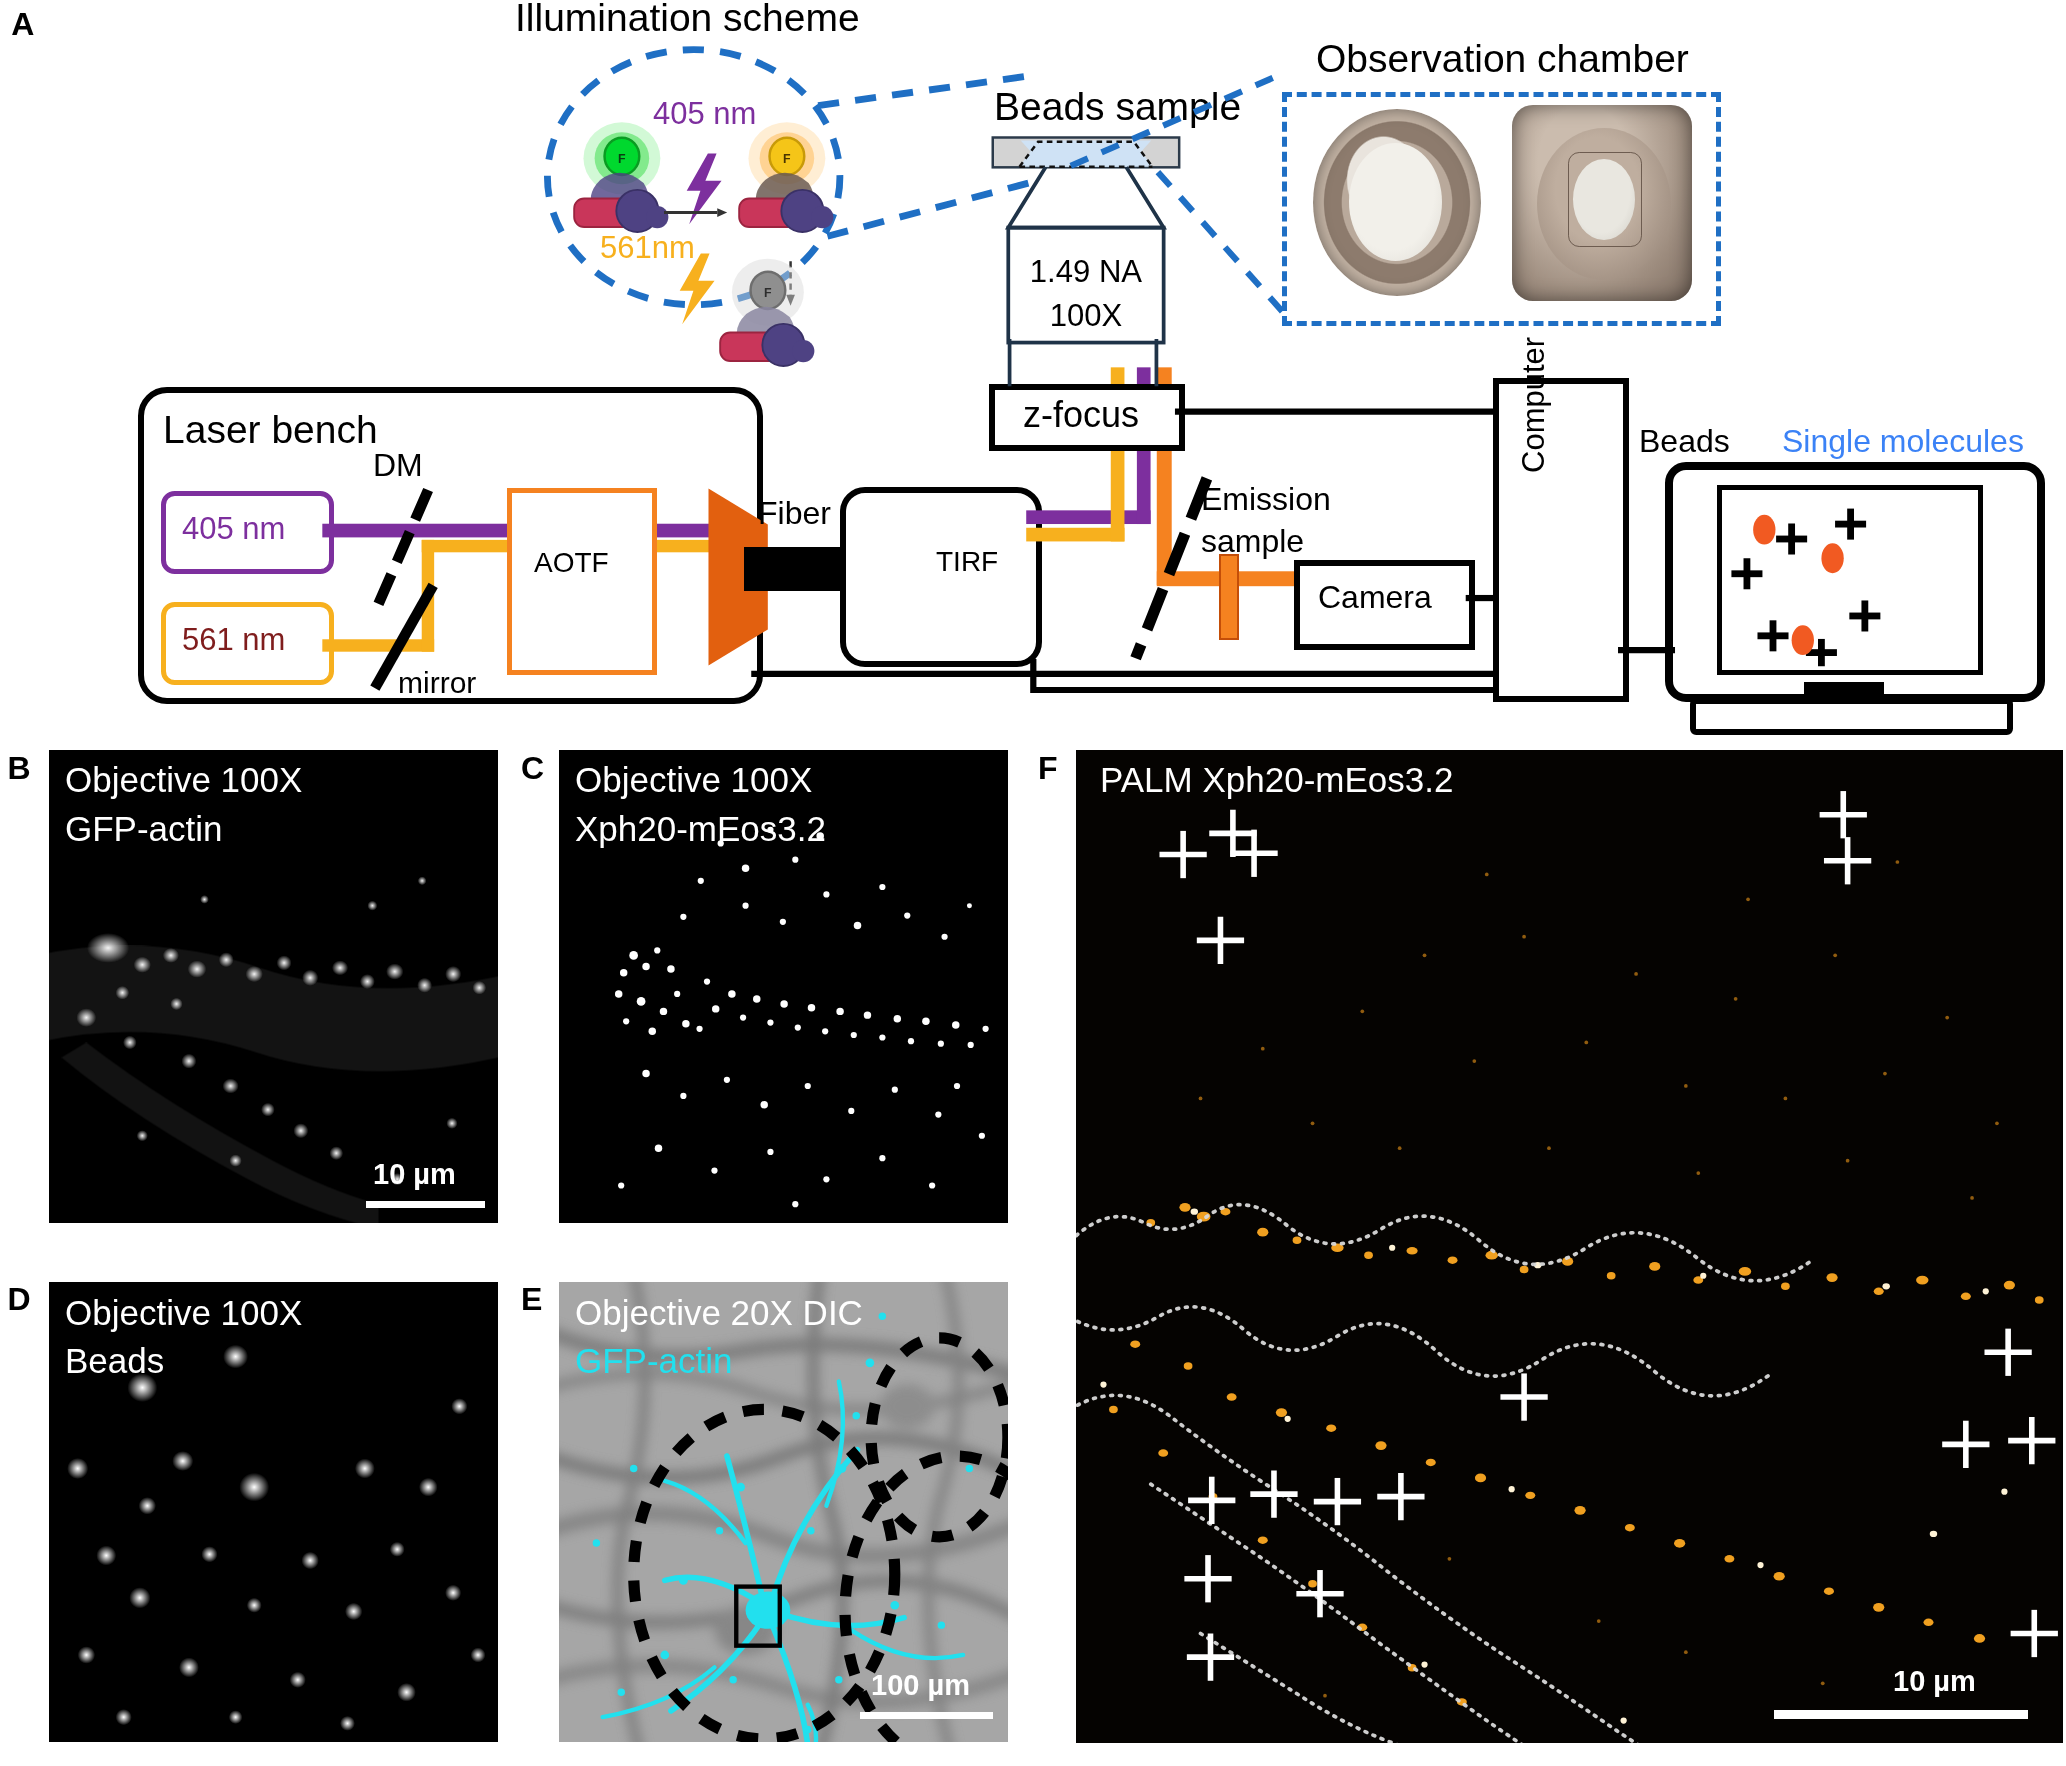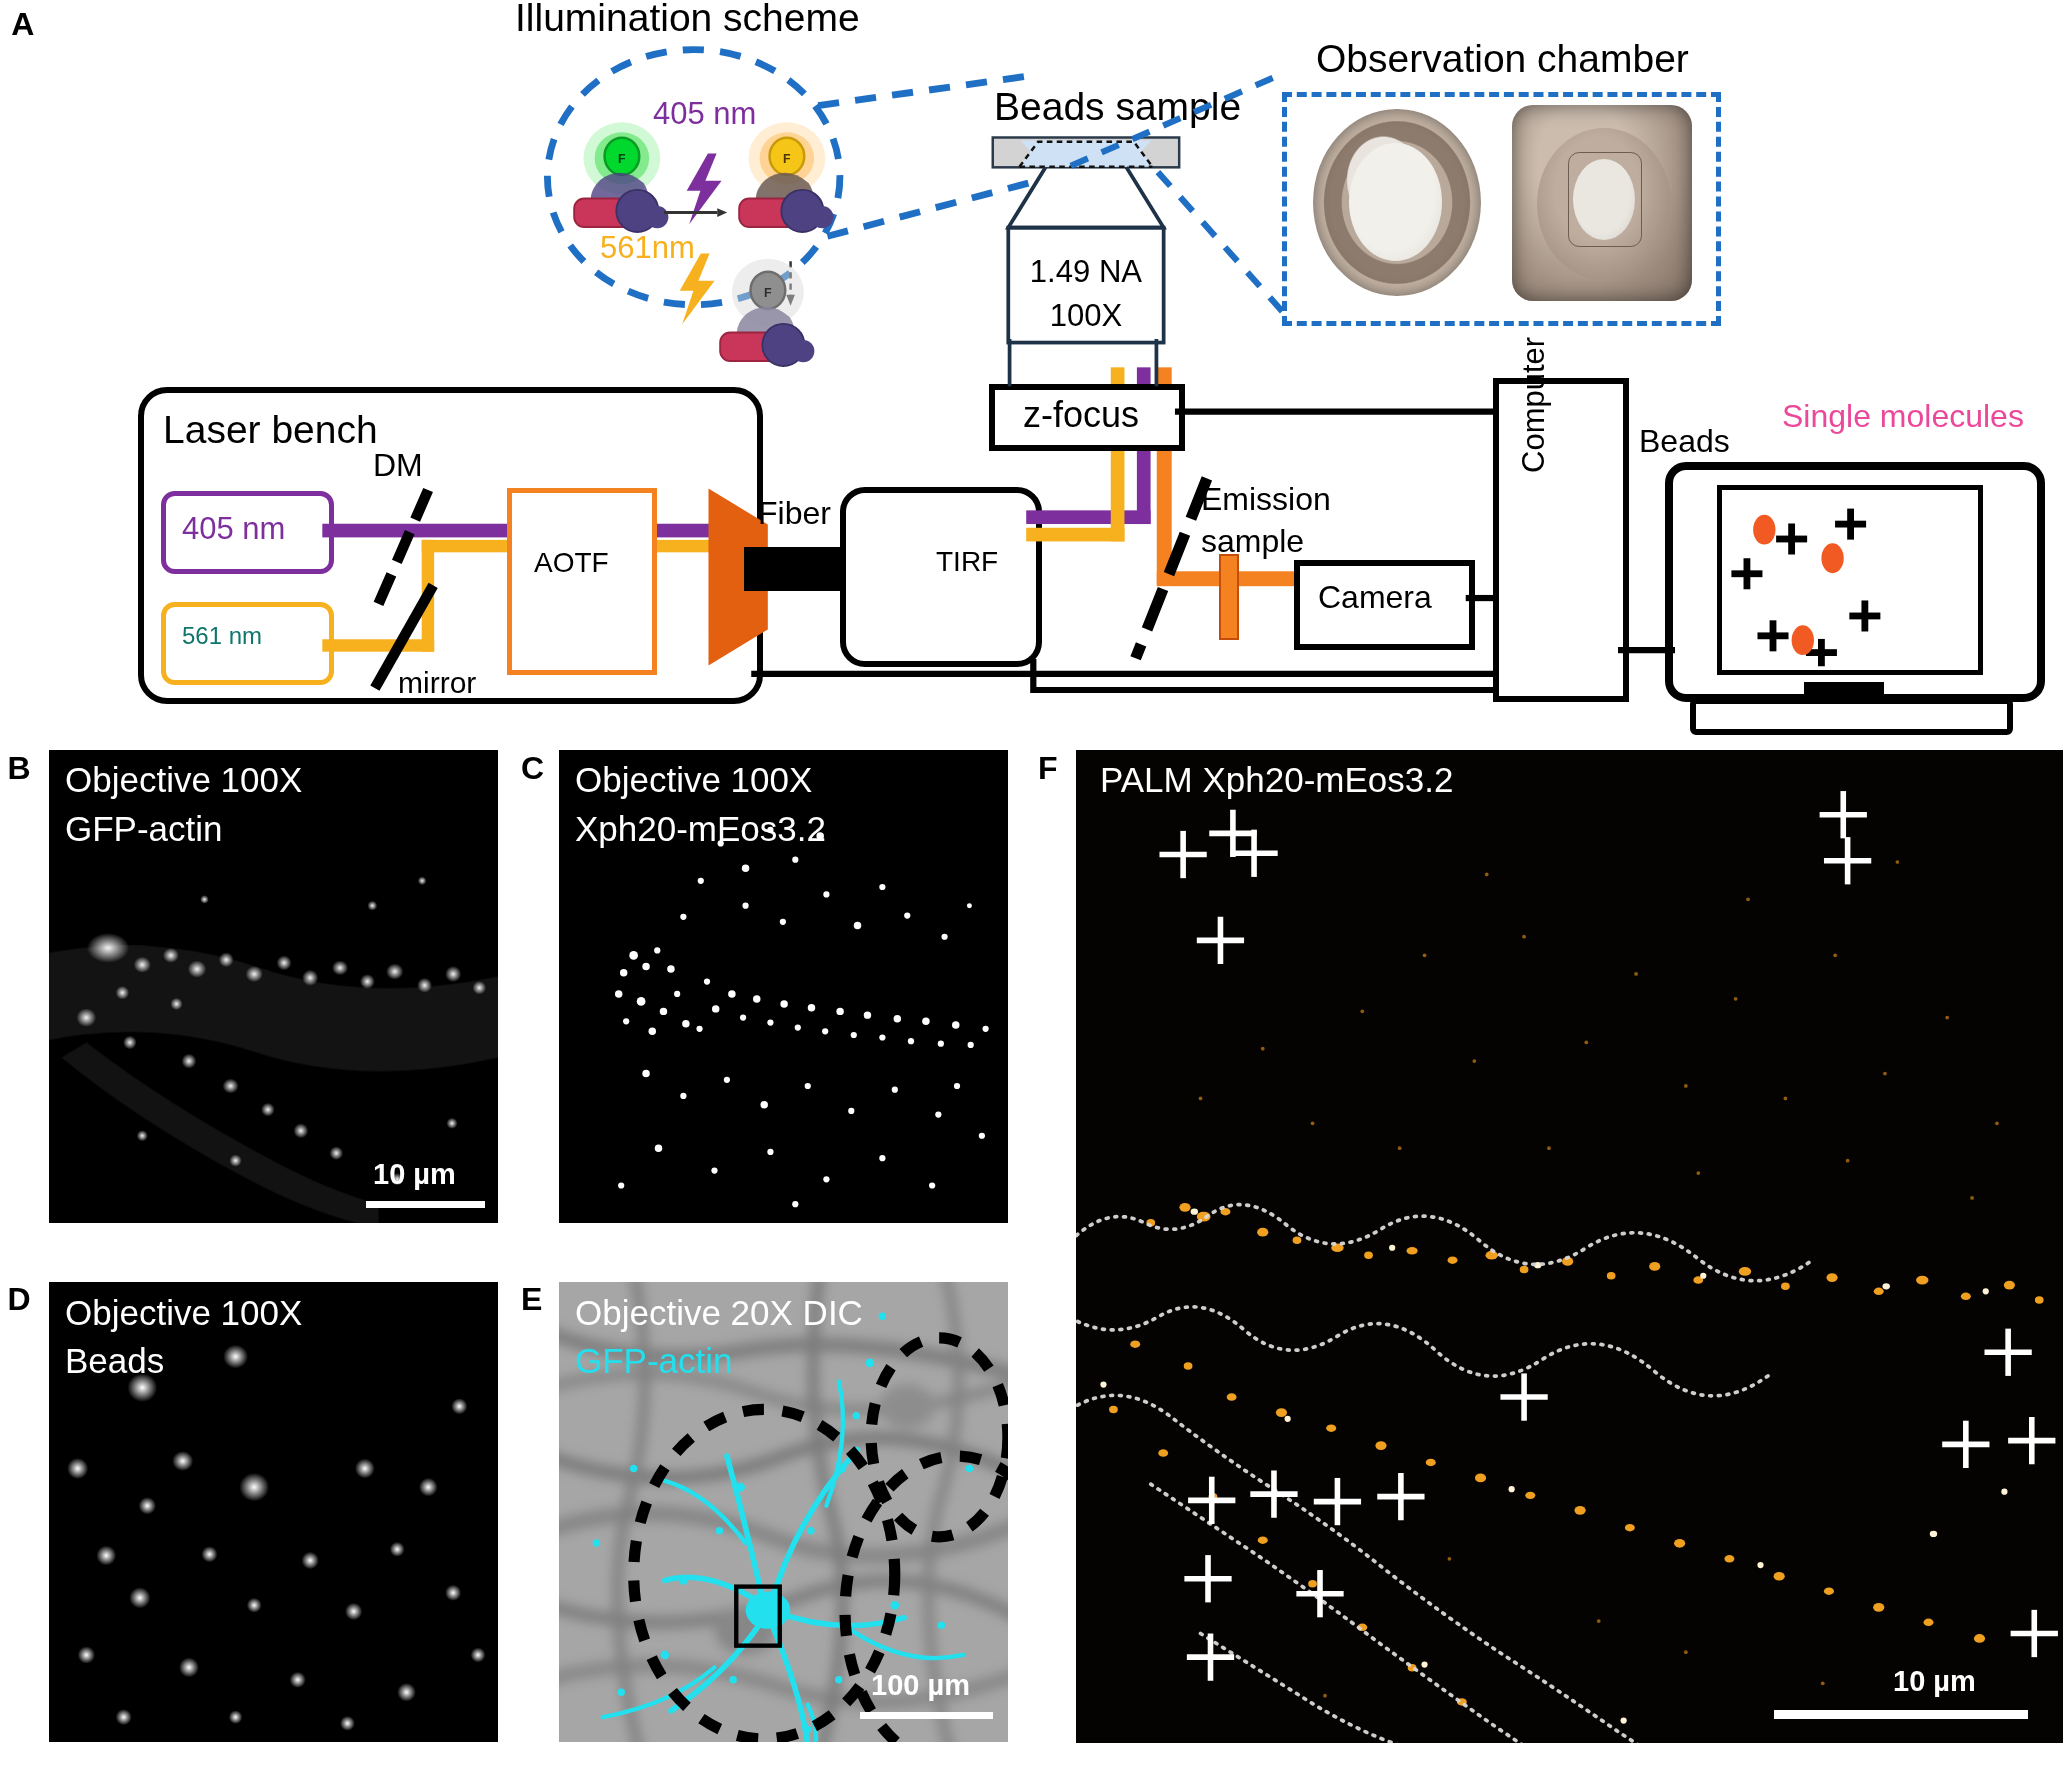--- a/index.html
+++ b/index.html
@@ -115,21 +115,21 @@
 <div class="abs" style="left:1568px;top:152px;width:72px;height:93px;border-radius:11.2px;border:1.9px solid #6d5c50;background:transparent;"></div>
 <div class="abs" style="left:1573px;top:159px;width:62px;height:81px;border-radius:50%;background:radial-gradient(ellipse at 45% 40%,#e9e7e0 0 60%,#cfccc4 100%);"></div>
 
 <div class="abs" style="left:138px;top:387px;width:613px;height:305px;border:6.8px solid #000;border-radius:29px;background:#fff;"></div>
 <div class="abs" style="left:163px;top:408px;font-size:39px;">Laser bench</div>
 
 <div class="abs" style="left:161px;top:491px;width:163px;height:73px;border:5.6px solid #7d2f9e;border-radius:13.7px;background:#fff;"></div>
 <div class="abs" style="left:182px;top:511px;font-size:31px;color:#7d2f9e;">405 nm</div>
 
 <div class="abs" style="left:161px;top:602px;width:163px;height:73px;border:5.6px solid #f7b01e;border-radius:13.7px;background:#fff;"></div>
-<div class="abs" style="left:182px;top:622px;font-size:24px;color:#0f766e;">561 nm</div>
+<div class="abs" style="left:182px;top:622px;font-size:31px;color:#7f1d1d;">561 nm</div>
 
 <svg class="abs" style="left:311px;top:479px;" width="460" height="205" viewBox="0 0 740 330">
 
   <rect x="18" y="72" width="640" height="22" fill="#7d2f9e"></rect>
 
   <rect x="18" y="258" width="180" height="20" fill="#f7b01e"></rect>
   <rect x="178" y="98" width="20" height="180" fill="#f7b01e"></rect>
   <rect x="178" y="98" width="480" height="20" fill="#f7b01e"></rect>
 </svg>
 
@@ -195,21 +195,21 @@
   <line x1="728" y1="22" x2="1246" y2="22" stroke="#000" stroke-width="10"></line>
 
   <line x1="1196" y1="322" x2="1246" y2="322" stroke="#000" stroke-width="10"></line>
 
   <path d="M500 420 L500 470 L1246 470" fill="none" stroke="#000" stroke-width="10"></path>
 
   <path d="M46 444 L1246 444" fill="none" stroke="#000" stroke-width="10"></path>
 </svg>
 
 <div class="abs" style="left:1639px;top:423px;font-size:32px;">Beads</div>
-<div class="abs" style="left:1782px;top:398px;font-size:32px;color:#ec4899;">Single molecules</div>
+<div class="abs" style="left:1782px;top:423px;font-size:32px;color:#3b82f6;">Single molecules</div>
 
 <div class="abs" style="left:1665px;top:462px;width:364px;height:224px;border:8px solid #000;border-radius:21px;background:#fff;"></div>
 <div class="abs" style="left:1717px;top:485px;width:256px;height:180px;border:5.6px solid #000;background:#fff;"></div>
 <svg class="abs" style="left:1717px;top:485px;" width="256" height="180" viewBox="0 0 412 290">
   <g stroke="#000" stroke-width="11" stroke-linecap="butt">
     <line x1="120" y1="62" x2="120" y2="112"></line>
       <line x1="95" y1="87" x2="145" y2="87"></line>
     <line x1="215" y1="38" x2="215" y2="88"></line>
       <line x1="190" y1="63" x2="240" y2="63"></line>
     <line x1="48" y1="118" x2="48" y2="168"></line>

